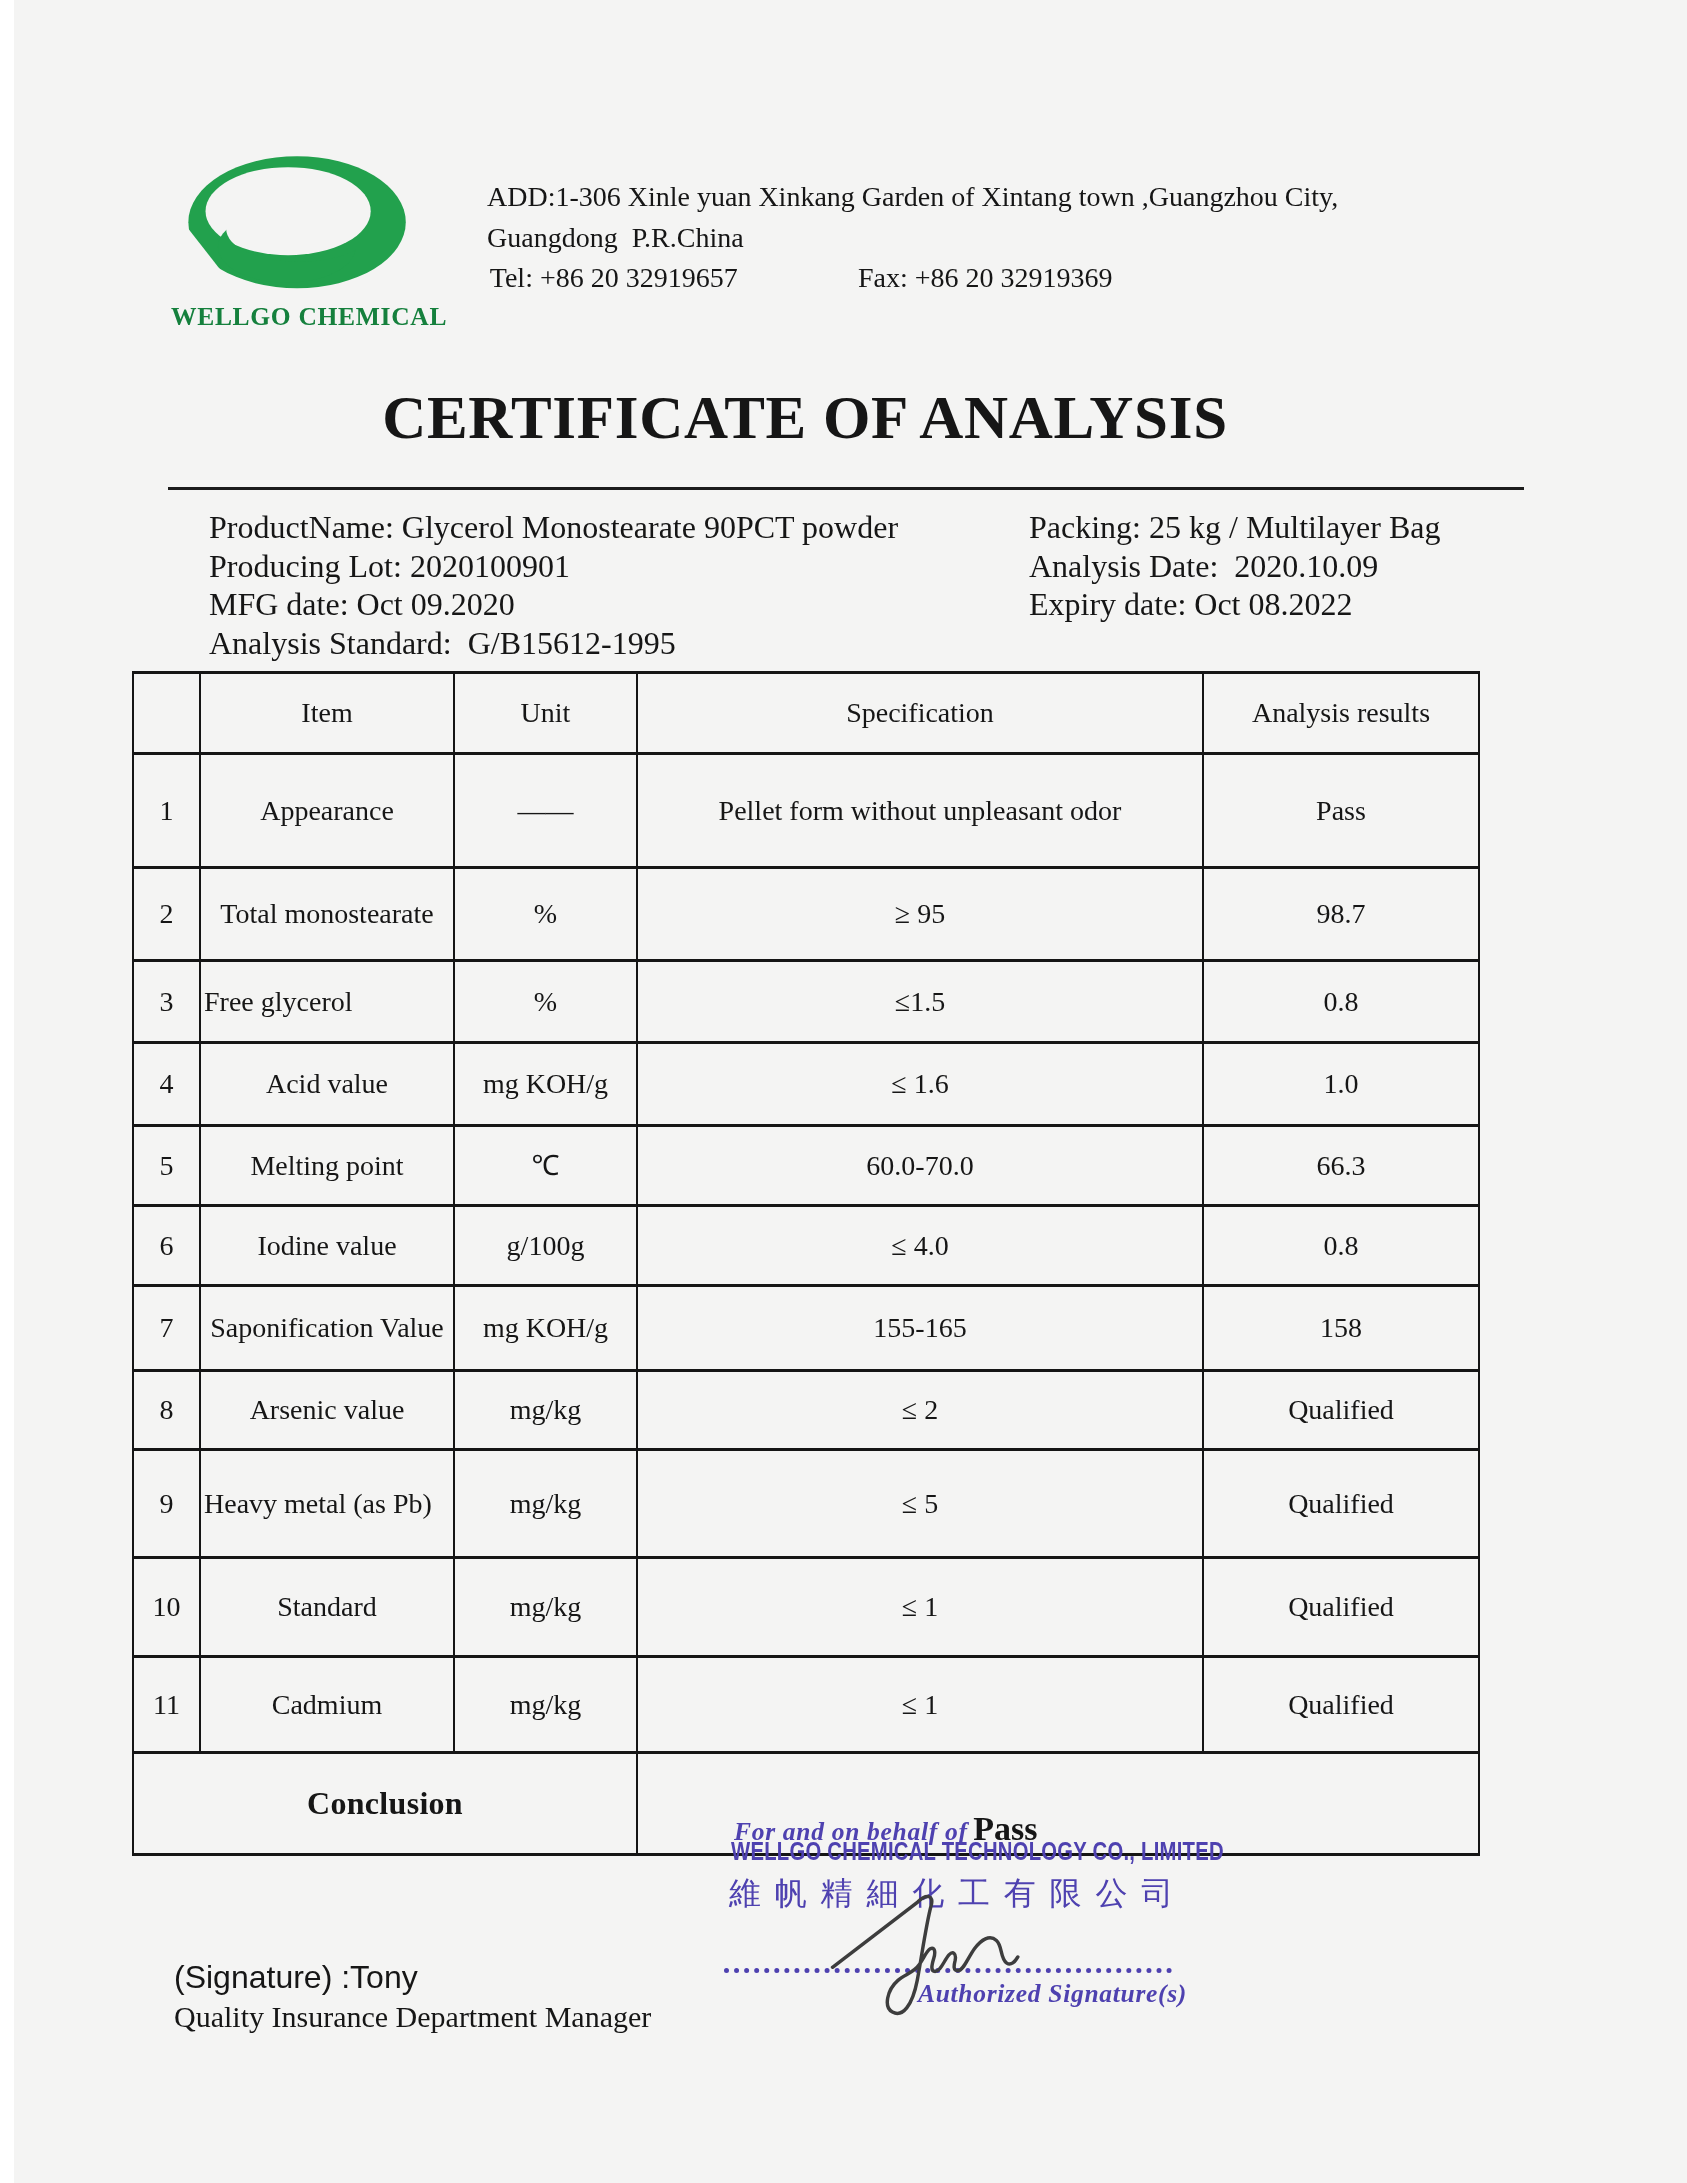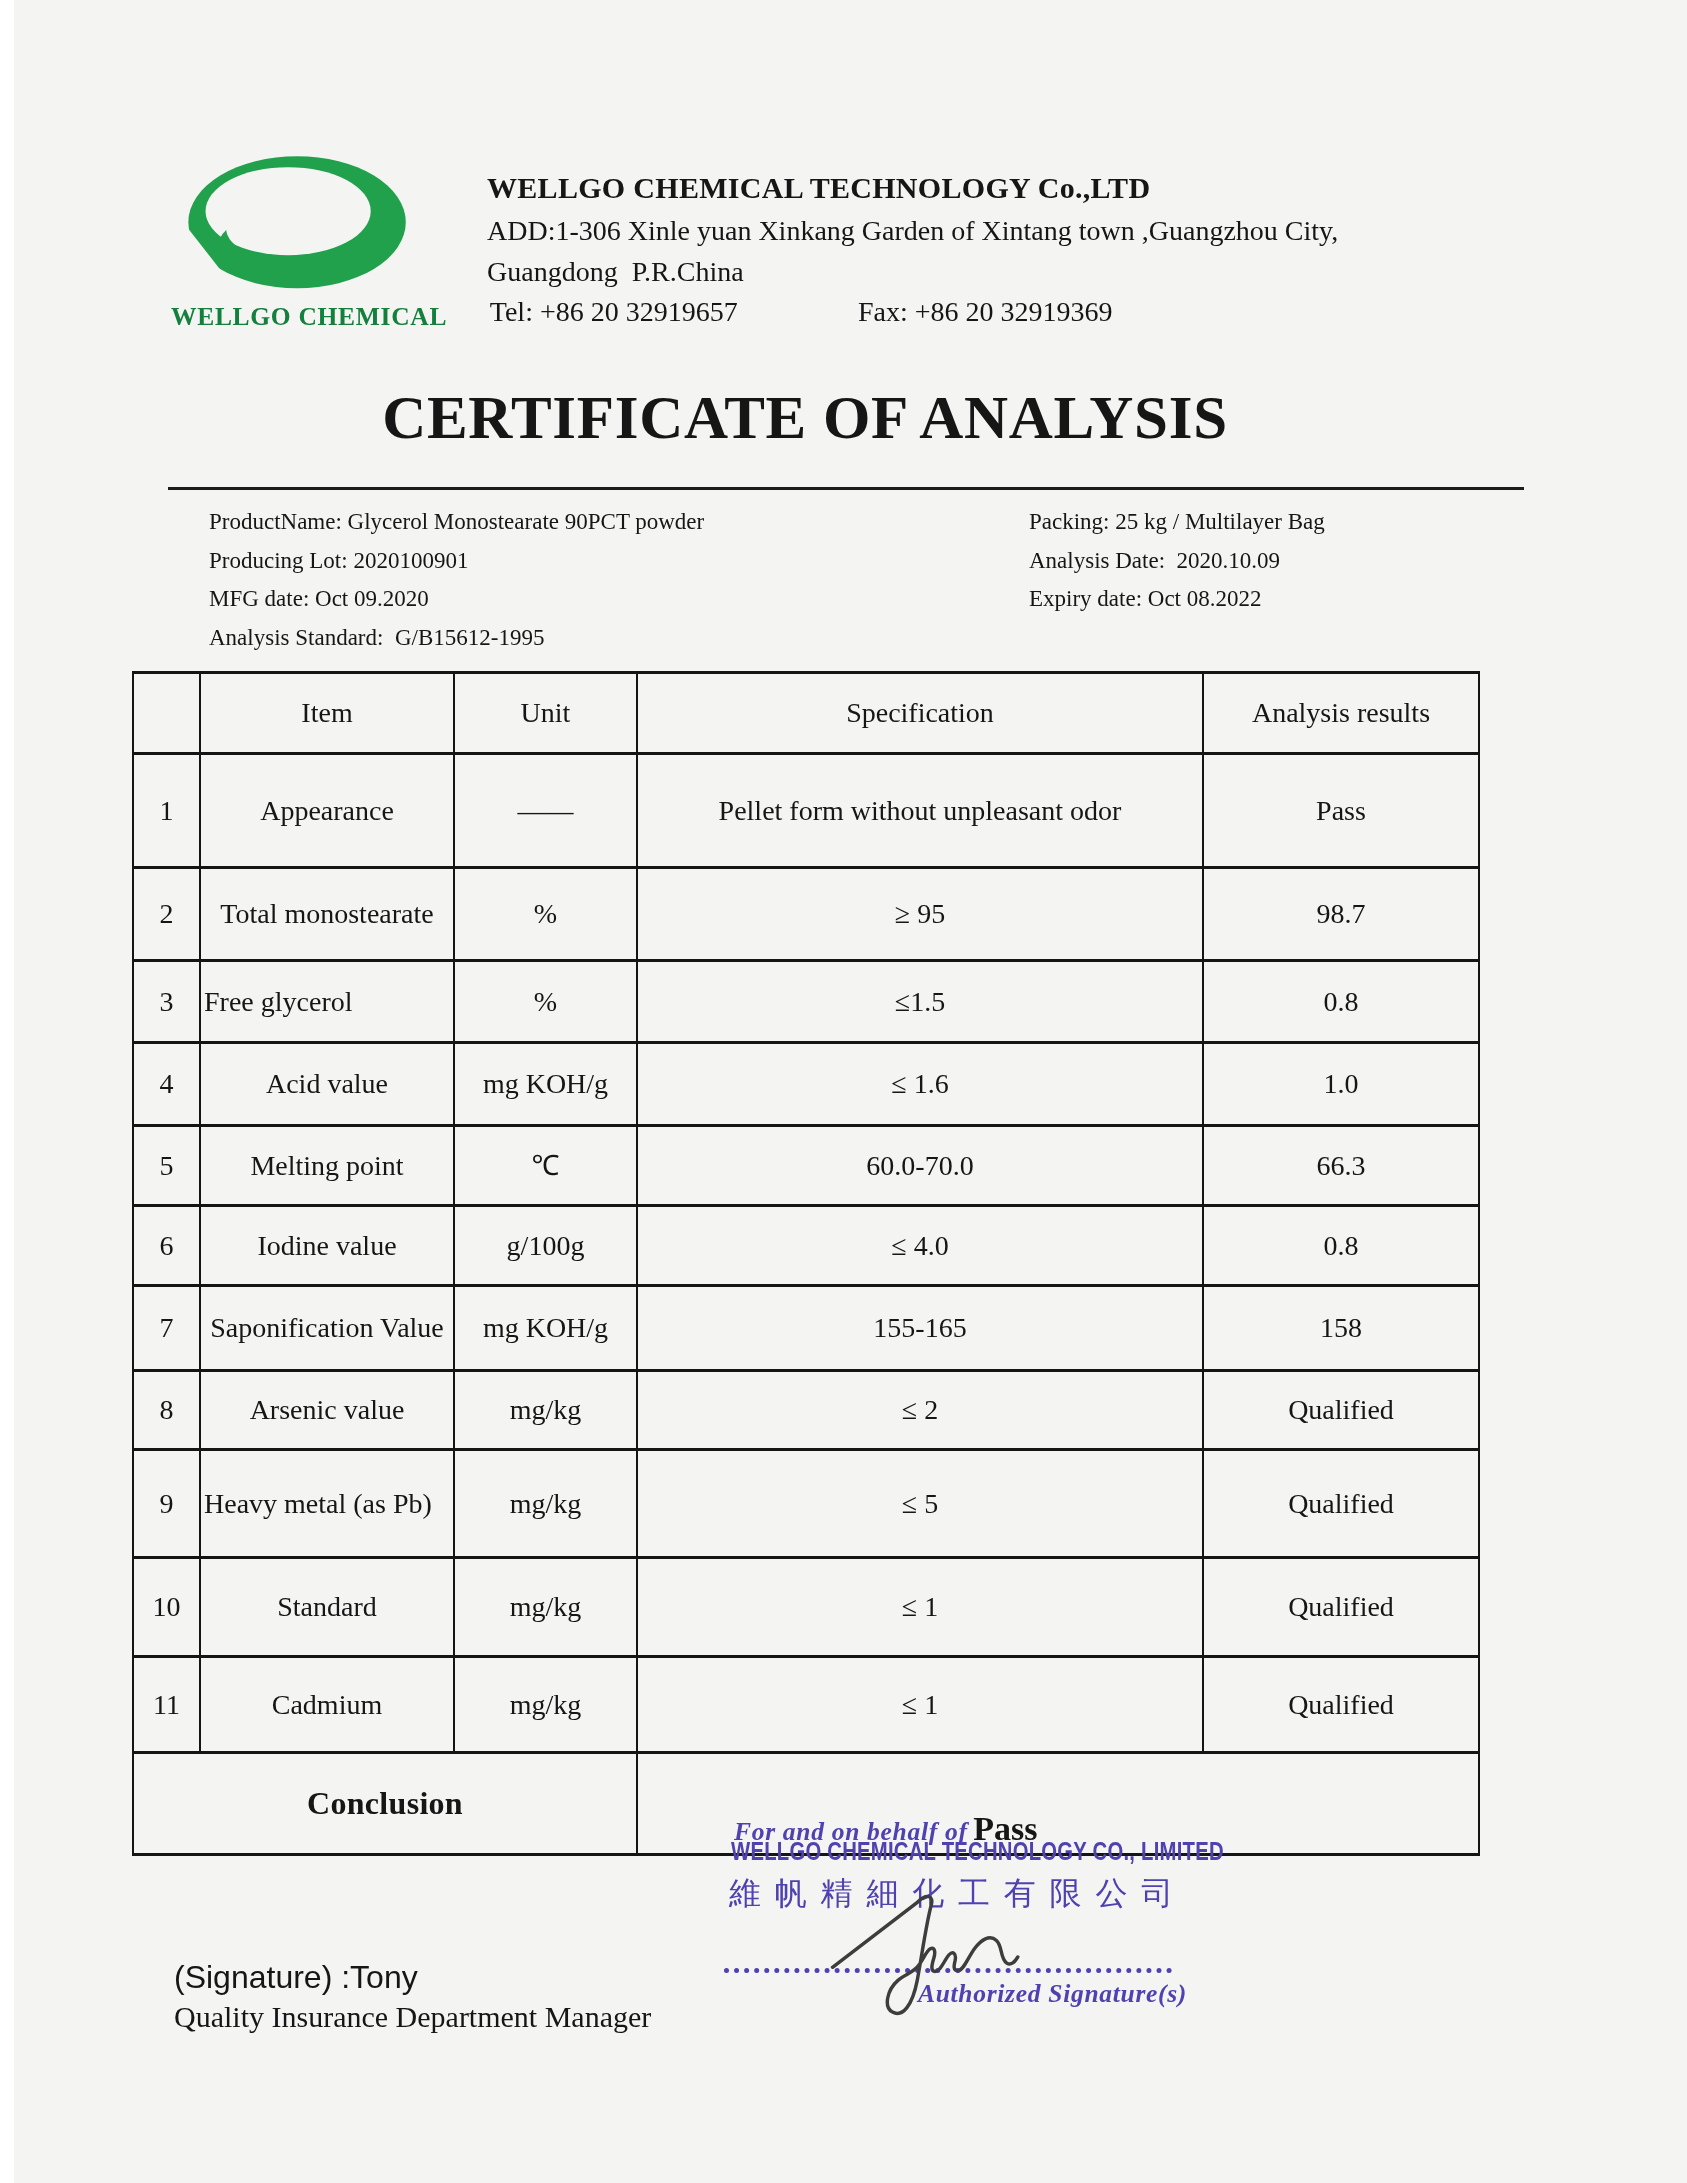--- a/index.html
+++ b/index.html
@@ -31,21 +31,21 @@
 
   
   .doc-title{
     position:absolute;left:132px;top:383px;width:1346px;
     text-align:center;font-size:61px;font-weight:bold;letter-spacing:0.7px;
     white-space:nowrap;
   }
   .title-rule{position:absolute;left:168px;top:487px;width:1356px;height:3.4px;background:#1c1c1c;}
 
   
-  .pi{position:absolute;font-size:23px;white-space:nowrap;}
+  .pi{position:absolute;font-size:32px;white-space:nowrap;}
   .pi-l1{left:209px;top:509px;}
   .pi-l2{left:209px;top:548px;}
   .pi-l3{left:209px;top:586px;}
   .pi-l4{left:209px;top:625px;}
   .pi-r1{left:1029px;top:509px;}
   .pi-r2{left:1029px;top:548px;}
   .pi-r3{left:1029px;top:586px;}
 
   
   table.coa{
@@ -122,21 +122,20 @@
           <ellipse cx="186" cy="112" rx="106" ry="48" fill="black"></ellipse>
         </mask>
       </defs>
       <ellipse cx="183" cy="102" rx="158" ry="96" fill="#22a14d" mask="url(#ringmask)"></ellipse>
       <ellipse cx="168" cy="138" rx="100" ry="52" fill="#22a14d" mask="url(#crescentmask)"></ellipse>
     </svg>
     <div class="logo-wordmark">WELLGO CHEMICAL</div>
   </div>
 
   <div class="company-block">
-    <div class="company-name">WELLGO CHEMICAL TECHNOLOGY Co.,LTD</div>
     <div class="company-line">ADD:1-306 Xinle yuan Xinkang Garden of Xintang town ,Guangzhou City,</div>
     <div class="company-line">Guangdong&nbsp; P.R.China</div>
     <div class="telfax">
       <span class="tel">Tel: +86 20 32919657</span>
       <span class="fax">Fax: +86 20 32919369</span>
     </div>
   </div>
 
   <div class="doc-title">CERTIFICATE OF ANALYSIS</div>
   <div class="title-rule"></div>

